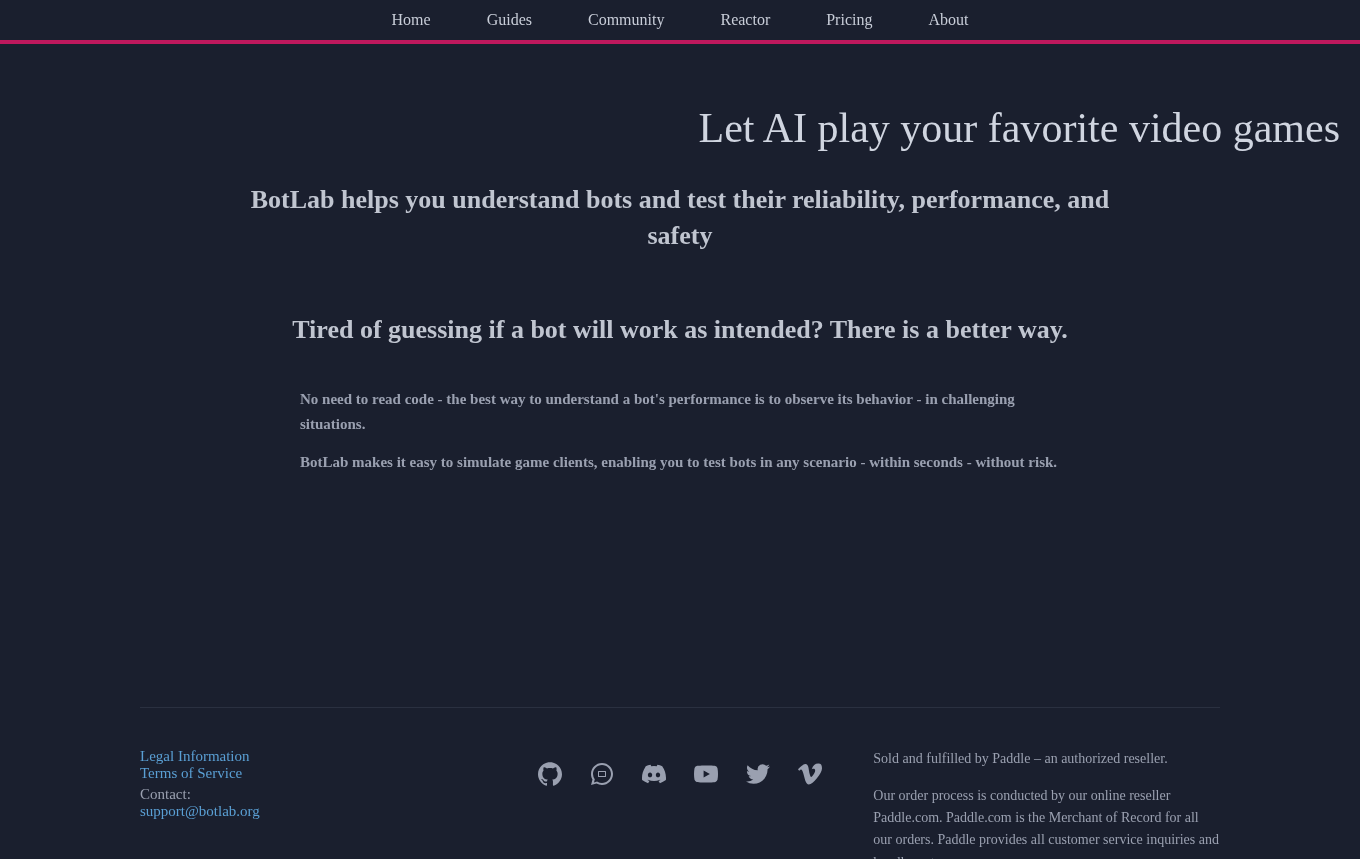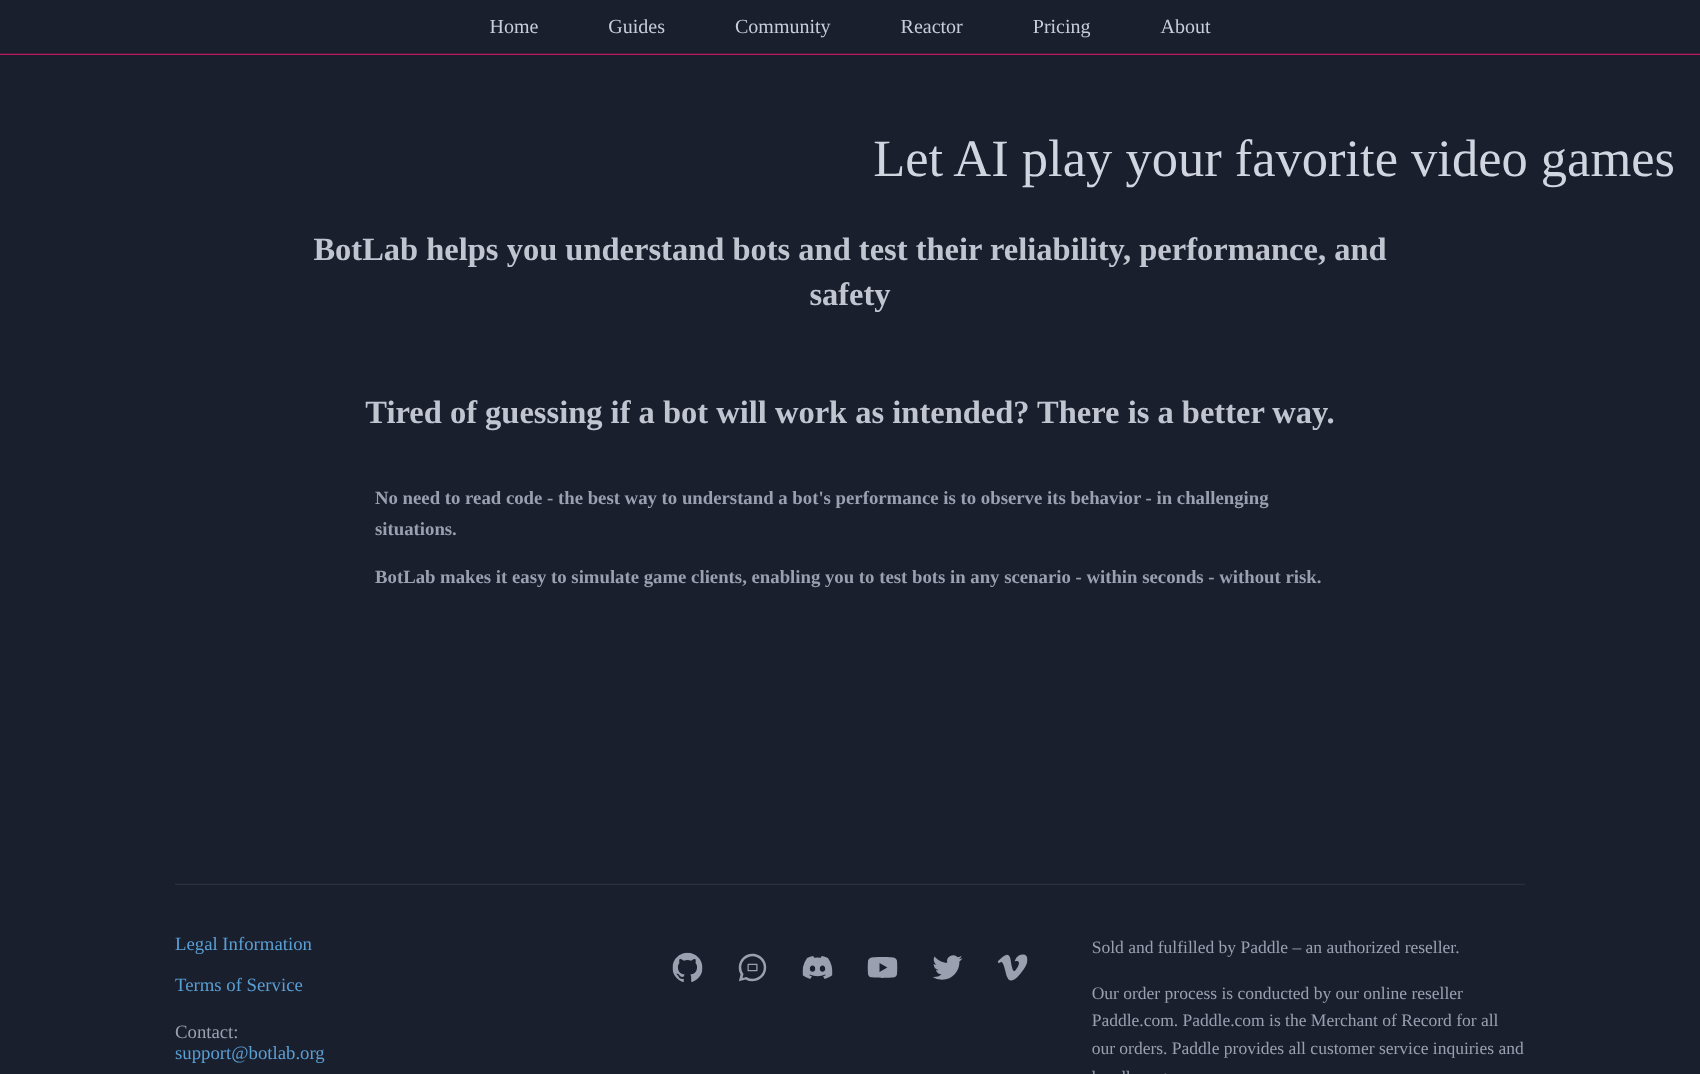--- a/index.html
+++ b/index.html
@@ -12,21 +12,21 @@
       background-color: #1a1f2e;
       color: #c8cdd8;
       font-family: Georgia, 'Times New Roman', serif;
       min-height: 859px;
       width: 1360px;
     }
 
     
     nav {
       background-color: #1a1f2e;
-      border-bottom: 1px solid #be185d;
+      border-bottom: 4px solid #be185d;
       display: flex;
       justify-content: center;
       align-items: center;
       height: 44px;
       gap: 0;
     }
 
     nav a {
       color: #c8cdd8;
       text-decoration: none;
@@ -99,21 +99,20 @@
       padding: 40px 140px;
       display: grid;
       grid-template-columns: 1fr 1fr 1fr;
       gap: 20px;
       align-items: start;
     }
 
     .footer-links {
       display: flex;
       flex-direction: column;
-      gap: 16px;
     }
 
     .footer-links a {
       color: #5a9fd4;
       text-decoration: none;
       font-size: 15px;
       font-family: Georgia, serif;
       display: block;
     }
 

